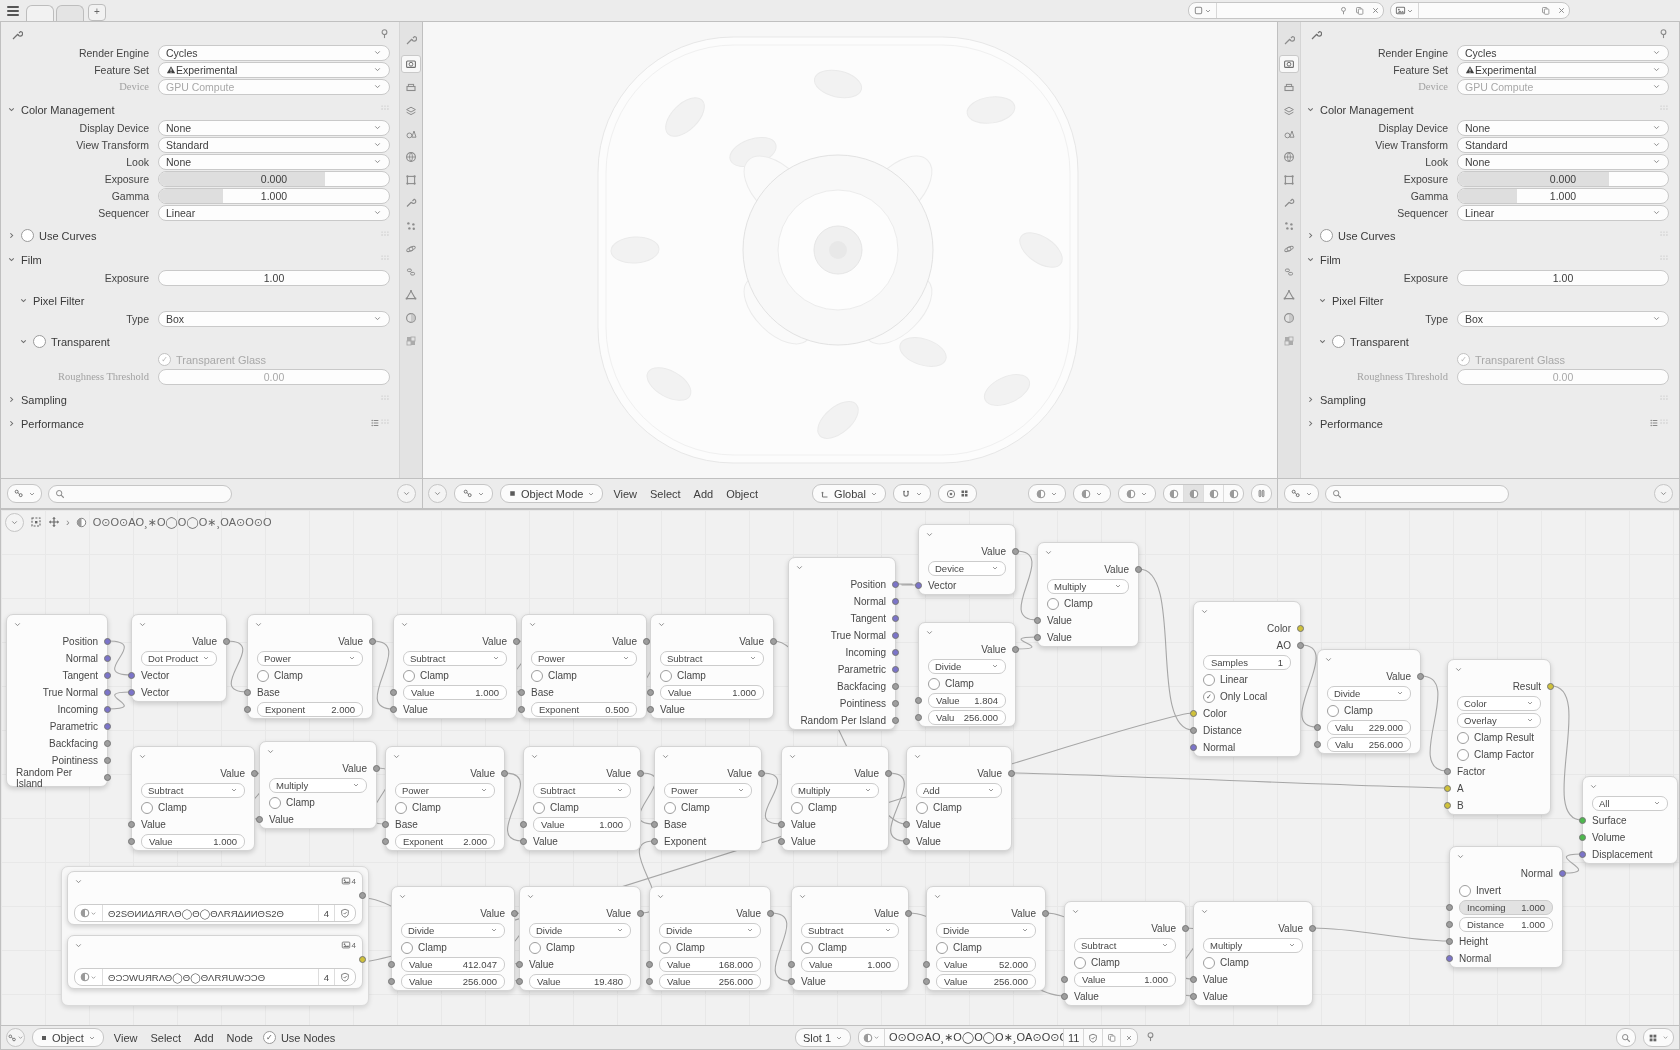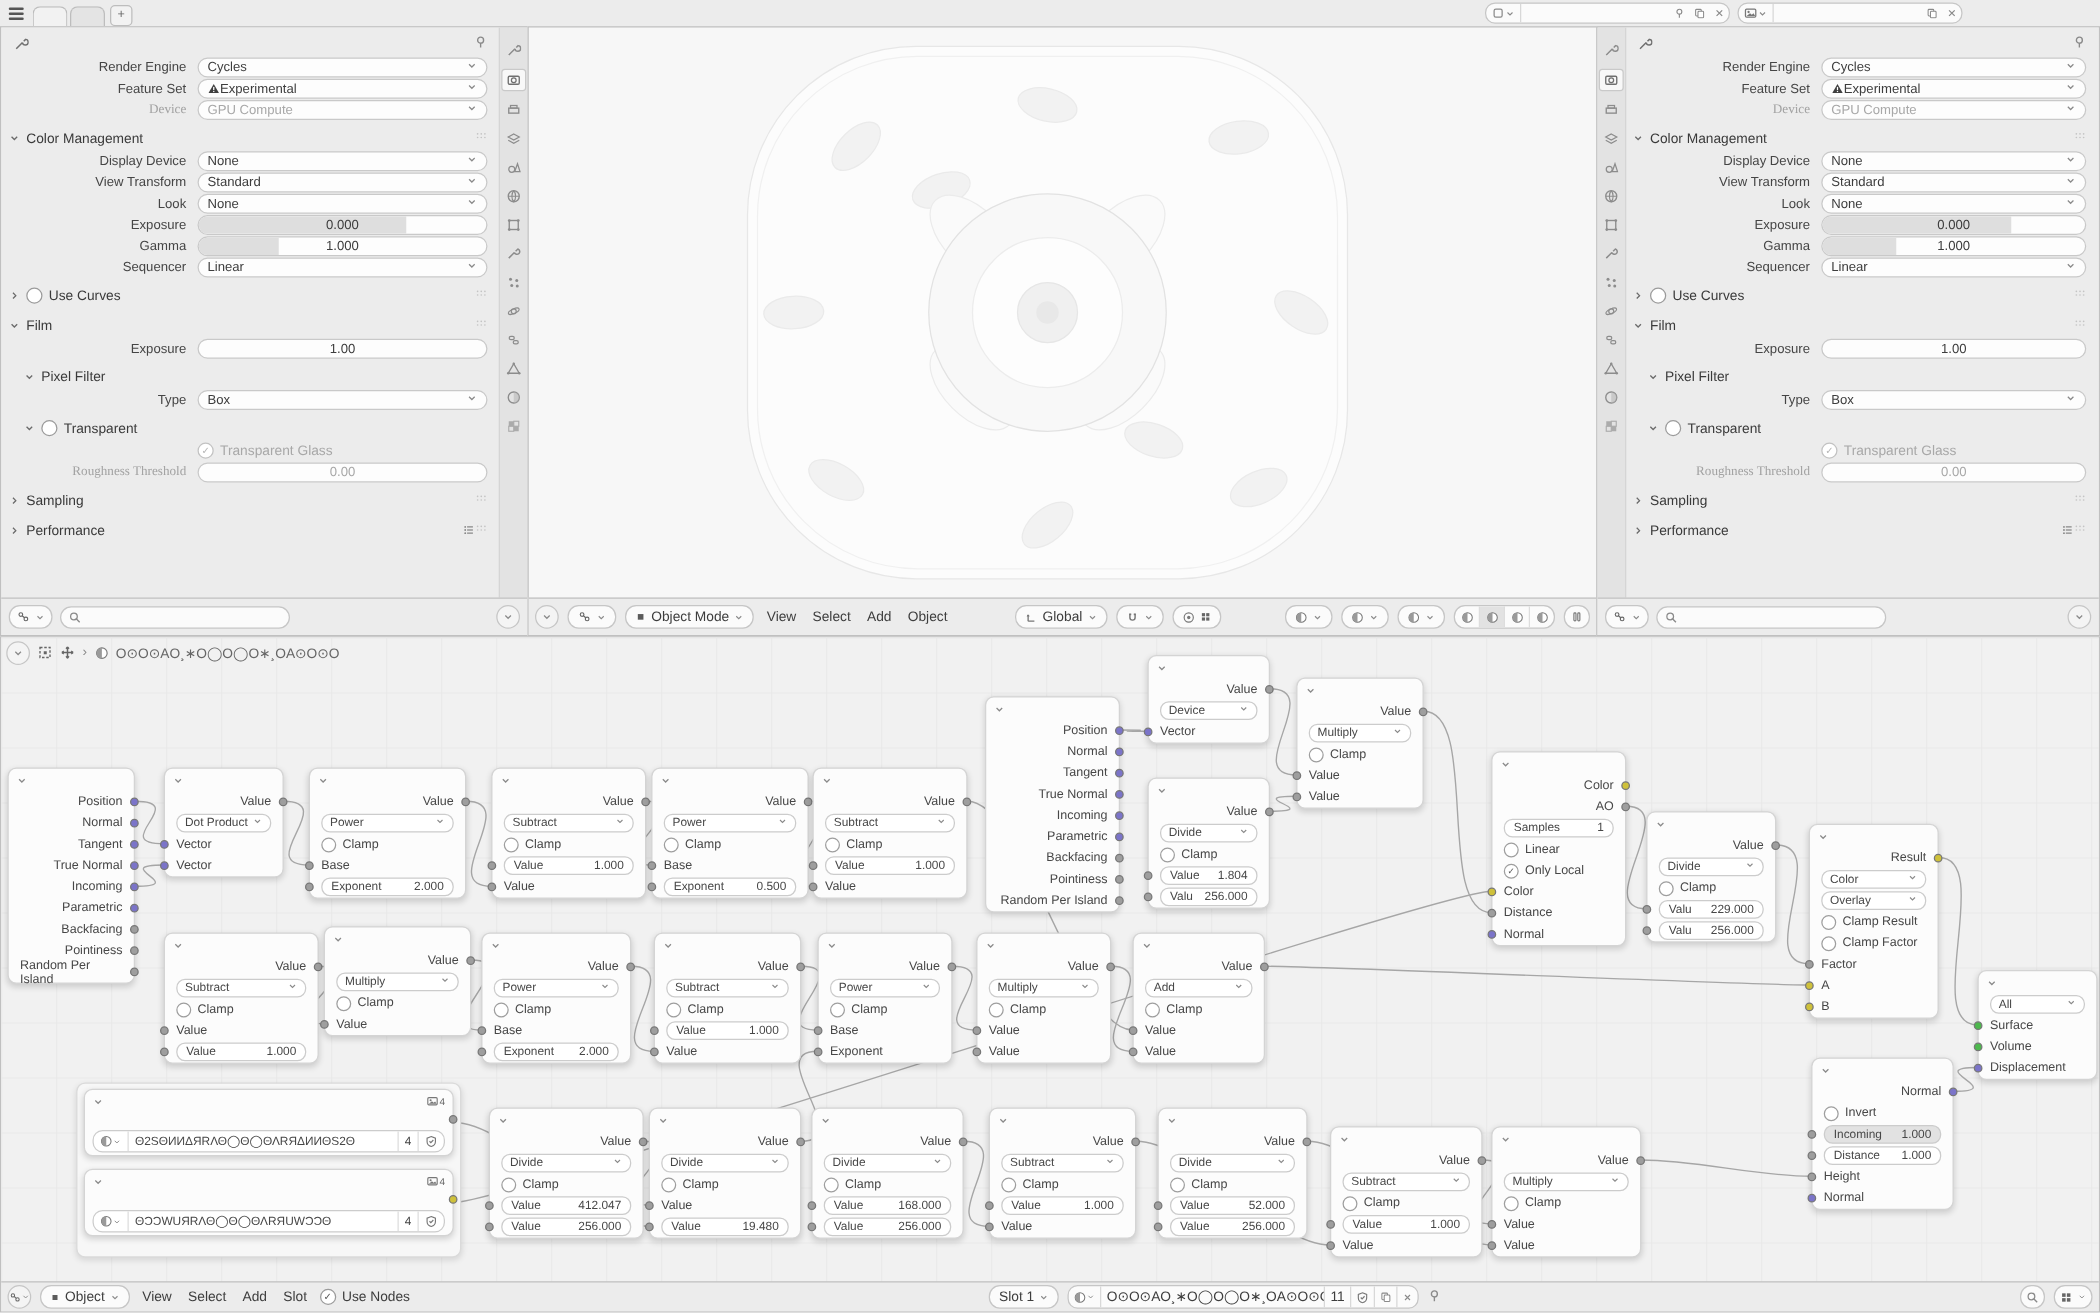--- a/index.html
+++ b/index.html
@@ -2487,21 +2487,21 @@
           <span>Object</span>
           <span class="svgi">
             <svg width="8" height="8" viewBox="0 0 12 12">
               <path d="M3 4.5 L6 7.5 L9 4.5" fill="none" stroke="#8a8a8a" stroke-width="1.3"></path>
             </svg>
           </span>
         </div>
         <span class="menu">View</span>
         <span class="menu">Select</span>
         <span class="menu">Add</span>
-        <span class="menu">Slot</span>
+        <span class="menu">Node</span>
         <span class="chkrow">
           <span class="ckc">✓</span>
           <span>Use Nodes</span>
         </span>
         <div class="spacer"></div>
         <div class="pill">
           <span>Slot 1</span>
           <span class="svgi">
             <svg width="8" height="8" viewBox="0 0 12 12">
               <path d="M3 4.5 L6 7.5 L9 4.5" fill="none" stroke="#8a8a8a" stroke-width="1.3"></path>

